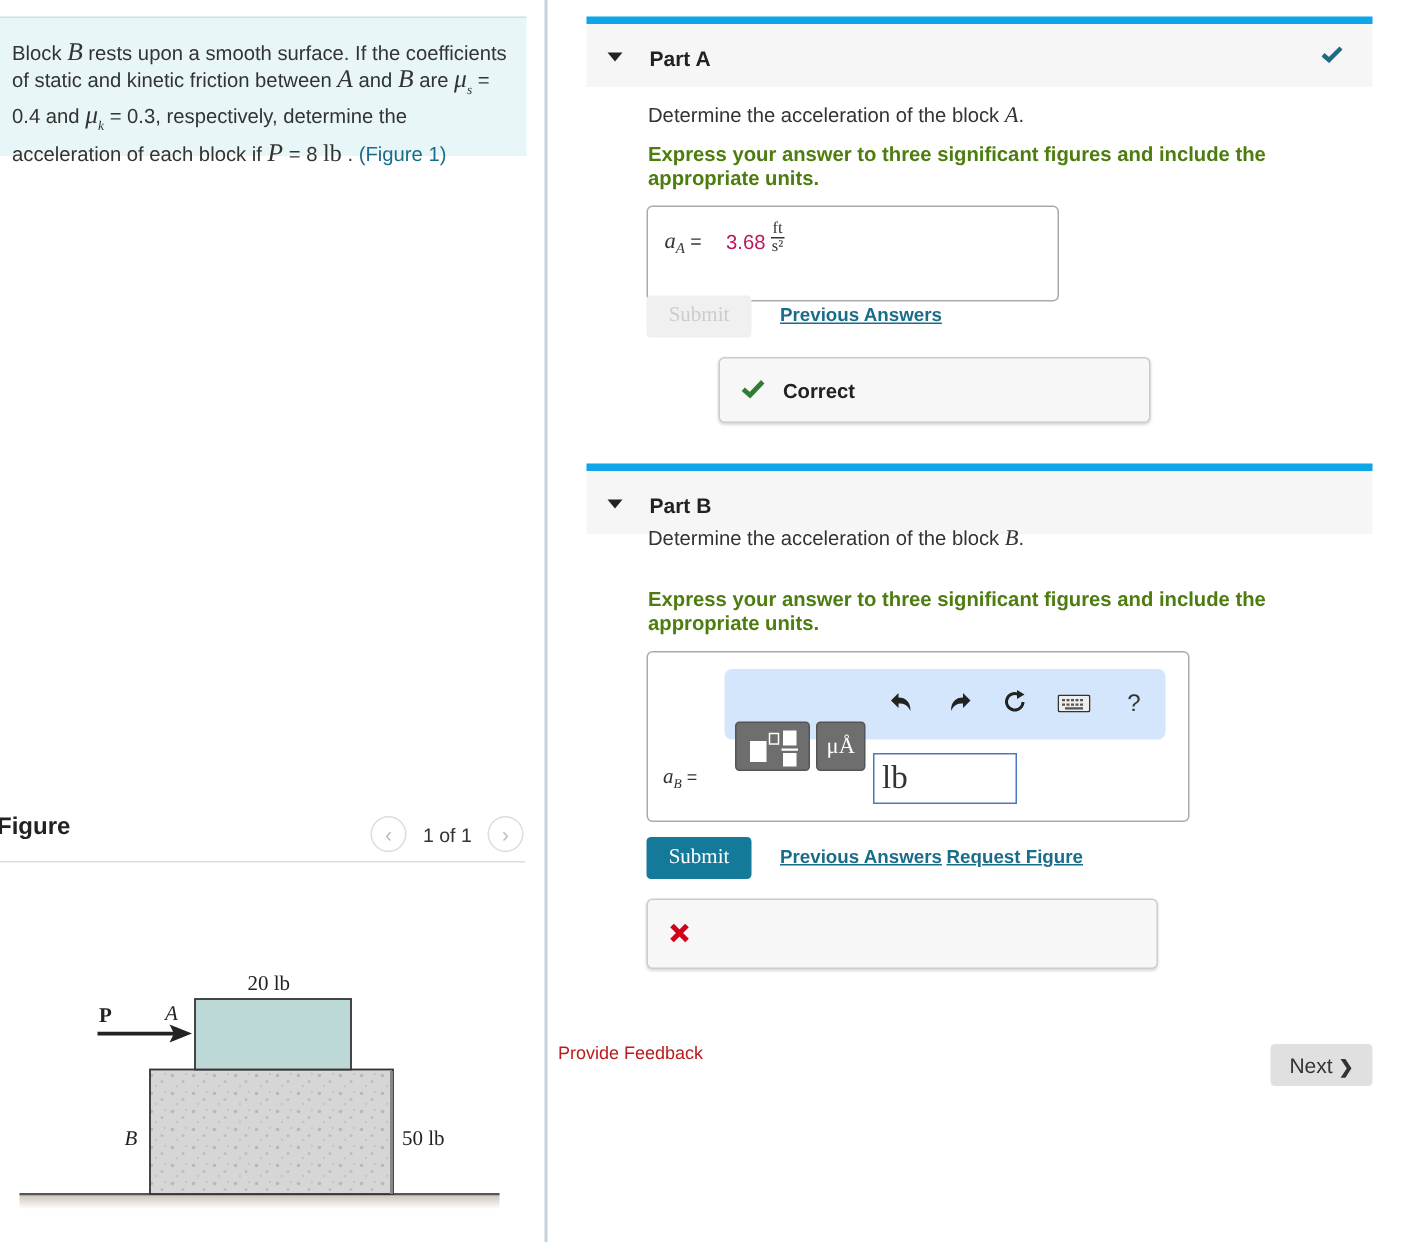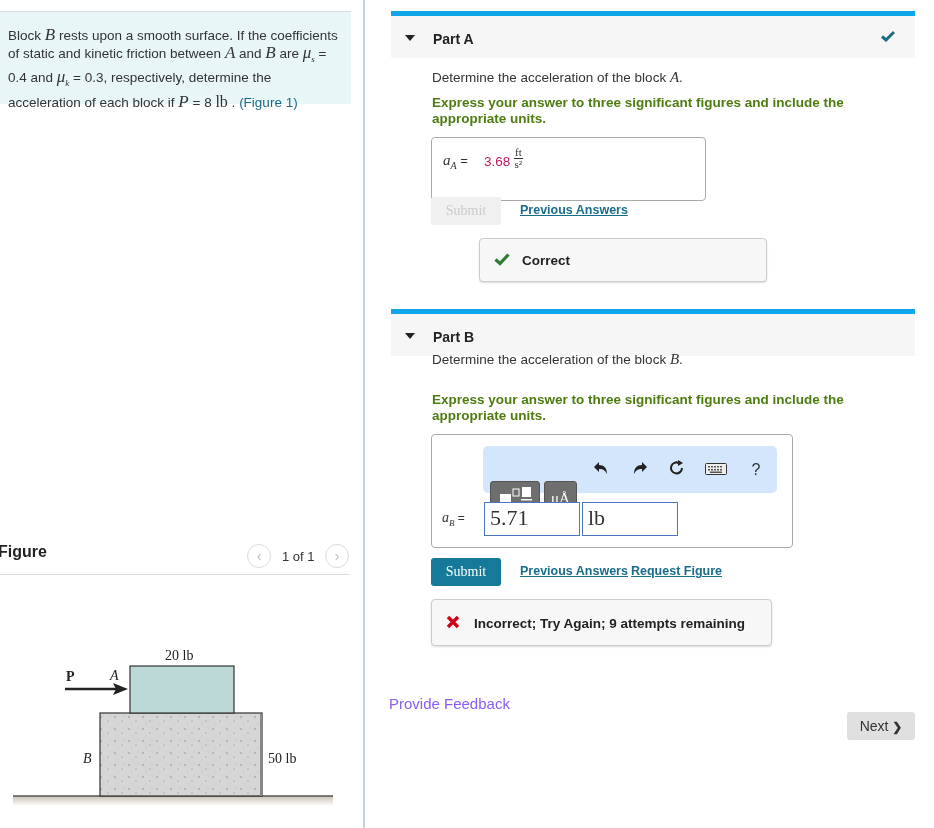--- a/index.html
+++ b/index.html
@@ -83,22 +83,22 @@
   .tb-btn { position: absolute; top: 7px; height: 33px; background: #6e6e6e; border-radius: 3px; border: 1px solid #555; margin-top: 28px; }
   #tb-templates { left: 7px; width: 50px; }
   #tb-units { left: 61px; width: 33px; color: #fff; font-family: "Liberation Serif", serif; font-size: 15px; text-align: center; line-height: 33px; }
   .tb-icon { position: absolute; top: 13px; width: 22px; height: 22px; text-align: center; color: #333; font-size: 17px; line-height: 22px; }
   #ab-label { position: absolute; left: 10px; top: 75px; font-size: 13px; }
   .ans-field { position: absolute; top: 67px; height: 34px; border: 1px solid #4a77c0; background: #fff;
     font-family: "Liberation Serif", serif; font-size: 22px; color: #333; padding: 2px 0 0 5px; }
   #ab-value { left: 52px; width: 96px; }
   #ab-unit { left: 150px; width: 96px; }
 
-  #provide-feedback { position: absolute; left: 389px; top: 695px; font-size: 15px; color: #8b5cf6; cursor: pointer; }
-  #next-btn { position: absolute; left: 847px; top: 712px; width: 68px; height: 28px; background: #e0e0e0; border-radius: 3px;
+  #provide-feedback { position: absolute; left: 372px; top: 695px; font-size: 12px; color: #b91c1c; cursor: pointer; }
+  #next-btn { position: absolute; left: 847px; top: 696px; width: 68px; height: 28px; background: #e0e0e0; border-radius: 3px;
     font-size: 14px; color: #333; text-align: center; line-height: 28px; cursor: pointer; }
 </style>
 </head>
 <body>
 
 <div id="problem-box">
   <span>Block </span><span class="math">B</span><span> rests upon a smooth surface. If the coefficients of static and kinetic friction between </span><span class="math">A</span><span> and </span><span class="math">B</span><span> are </span><span class="math"><span>μ</span><sub style="font-size:9px">s</sub></span><span> = 0.4 and </span><span class="math"><span>μ</span><sub style="font-size:9px">k</sub></span><span> = 0.3, respectively, determine the acceleration of each block if </span><span class="math">P</span><span> = 8 </span><span class="mathr">lb</span><span> . </span><span class="link">(Figure 1)</span>
 </div>
 
 <div id="figure-header">
@@ -232,34 +232,32 @@
             <rect x="9" y="6" width="2" height="1.5"></rect>
             <rect x="12" y="6" width="2" height="1.5"></rect>
             <rect x="15" y="6" width="2" height="1.5"></rect>
             <rect x="5" y="8.5" width="12" height="1.5"></rect>
           </g>
         </svg>
     </span>
     <span class="tb-icon" style="left:262px; font-size:16px;">?</span>
   </div>
   <span id="ab-label"><span class="math" style="font-size:14px">a</span><sub class="math" style="font-size:9px">B</sub><span style="font-size:12px"> =</span></span>
-  <div id="ab-value" class="ans-field">5.71</div>
   <div id="ab-unit" class="ans-field">lb</div>
 </div>
 
 <div id="submit-b" class="btn-submit">Submit</div>
 <span class="link-u" style="left:520px; top:564px;">Previous Answers</span>
 <span class="link-u" style="left:631px; top:564px;">Request Figure</span>
 
 <div class="feedback" style="top:599px; width:341px; height:47px;">
   <span class="fb-icon" style="top:15px;">
     <svg width="14" height="14" viewBox="0 0 14 14">
         <path d="M2 2 L12 12 M12 2 L2 12" stroke="#d0021b" stroke-width="3.4"></path>
       </svg>
   </span>
-  <span class="fb-text" style="top:16px;">Incorrect; Try Again; 9 attempts remaining</span>
 </div>
 
 <span id="provide-feedback">Provide Feedback</span>
 <div id="next-btn">
   <span>Next</span>
   <span style="font-weight:bold; font-size:12px;">❯</span>
 </div>
 
 </body></html>

